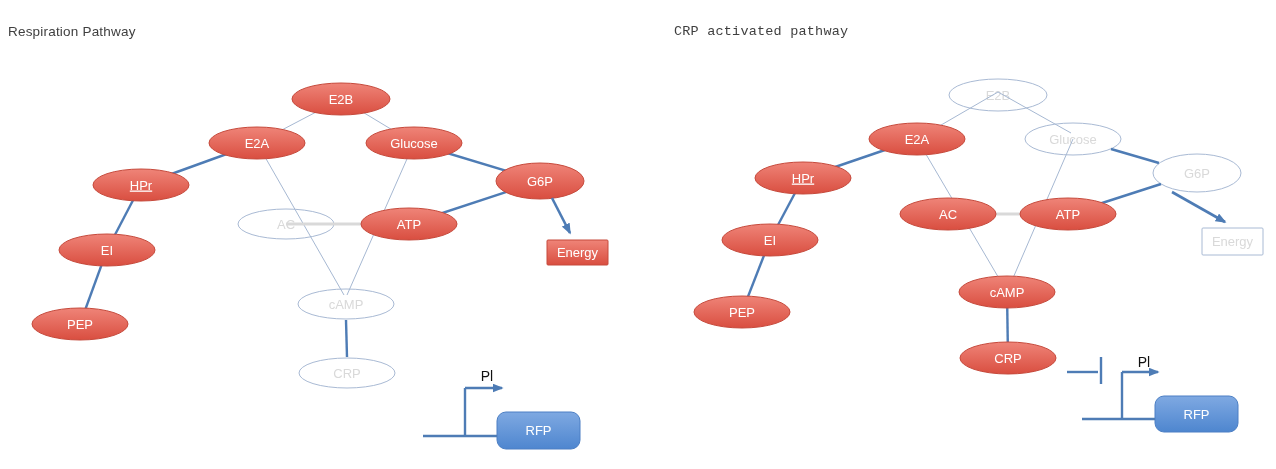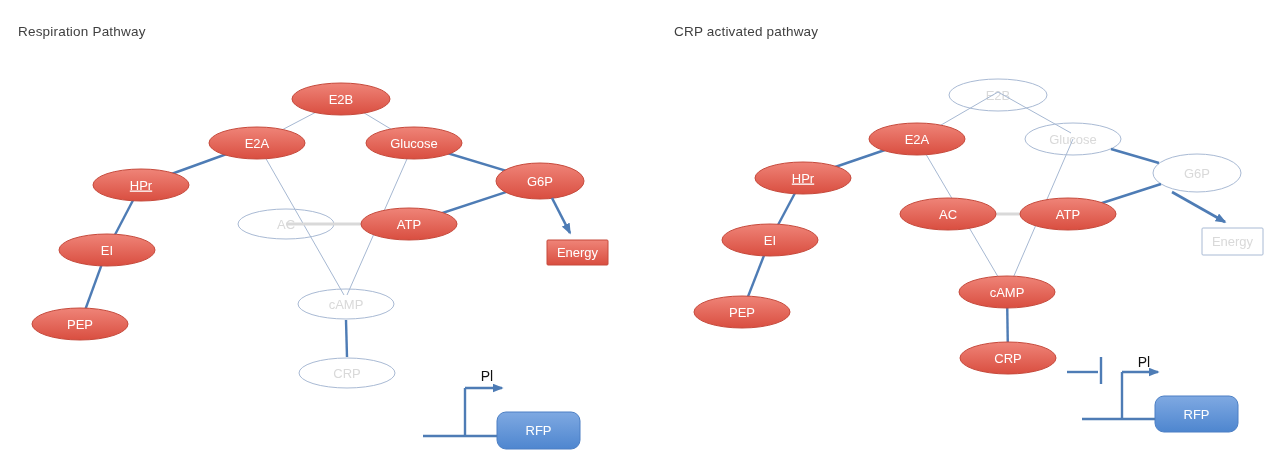--- a/index.html
+++ b/index.html
@@ -3,22 +3,22 @@
 <meta charset="utf-8">
 <style>
   html,body{margin:0;padding:0;background:#ffffff;}
   .stage{
     position:relative;width:1276px;height:469px;background:#ffffff;overflow:hidden;
     font-family:"Liberation Sans","DejaVu Sans",sans-serif;
   }
   .diagram-title{
     position:absolute;font-size:13.5px;color:#3f3f3f;letter-spacing:0.2px;
   }
-  .title-left{left:18px;top:24px;}
-  .title-right{left:674px;top:24px;}
+  .title-left{left:8px;top:24px;}
+  .title-right{left:674px;top:24px;font-family:Liberation Mono, monospace;}
   svg{position:absolute;left:0;top:0;}
   .node-label{font-family:"Liberation Sans","DejaVu Sans",sans-serif;font-size:13px;}
   .promoter-label{font-family:"Liberation Sans","DejaVu Sans",sans-serif;font-size:14px;}
 </style>
 </head>
 <body>
 
 <div class="stage">
   <div class="diagram-title title-left">Respiration Pathway</div>
   <div class="diagram-title title-right">CRP activated pathway</div>

